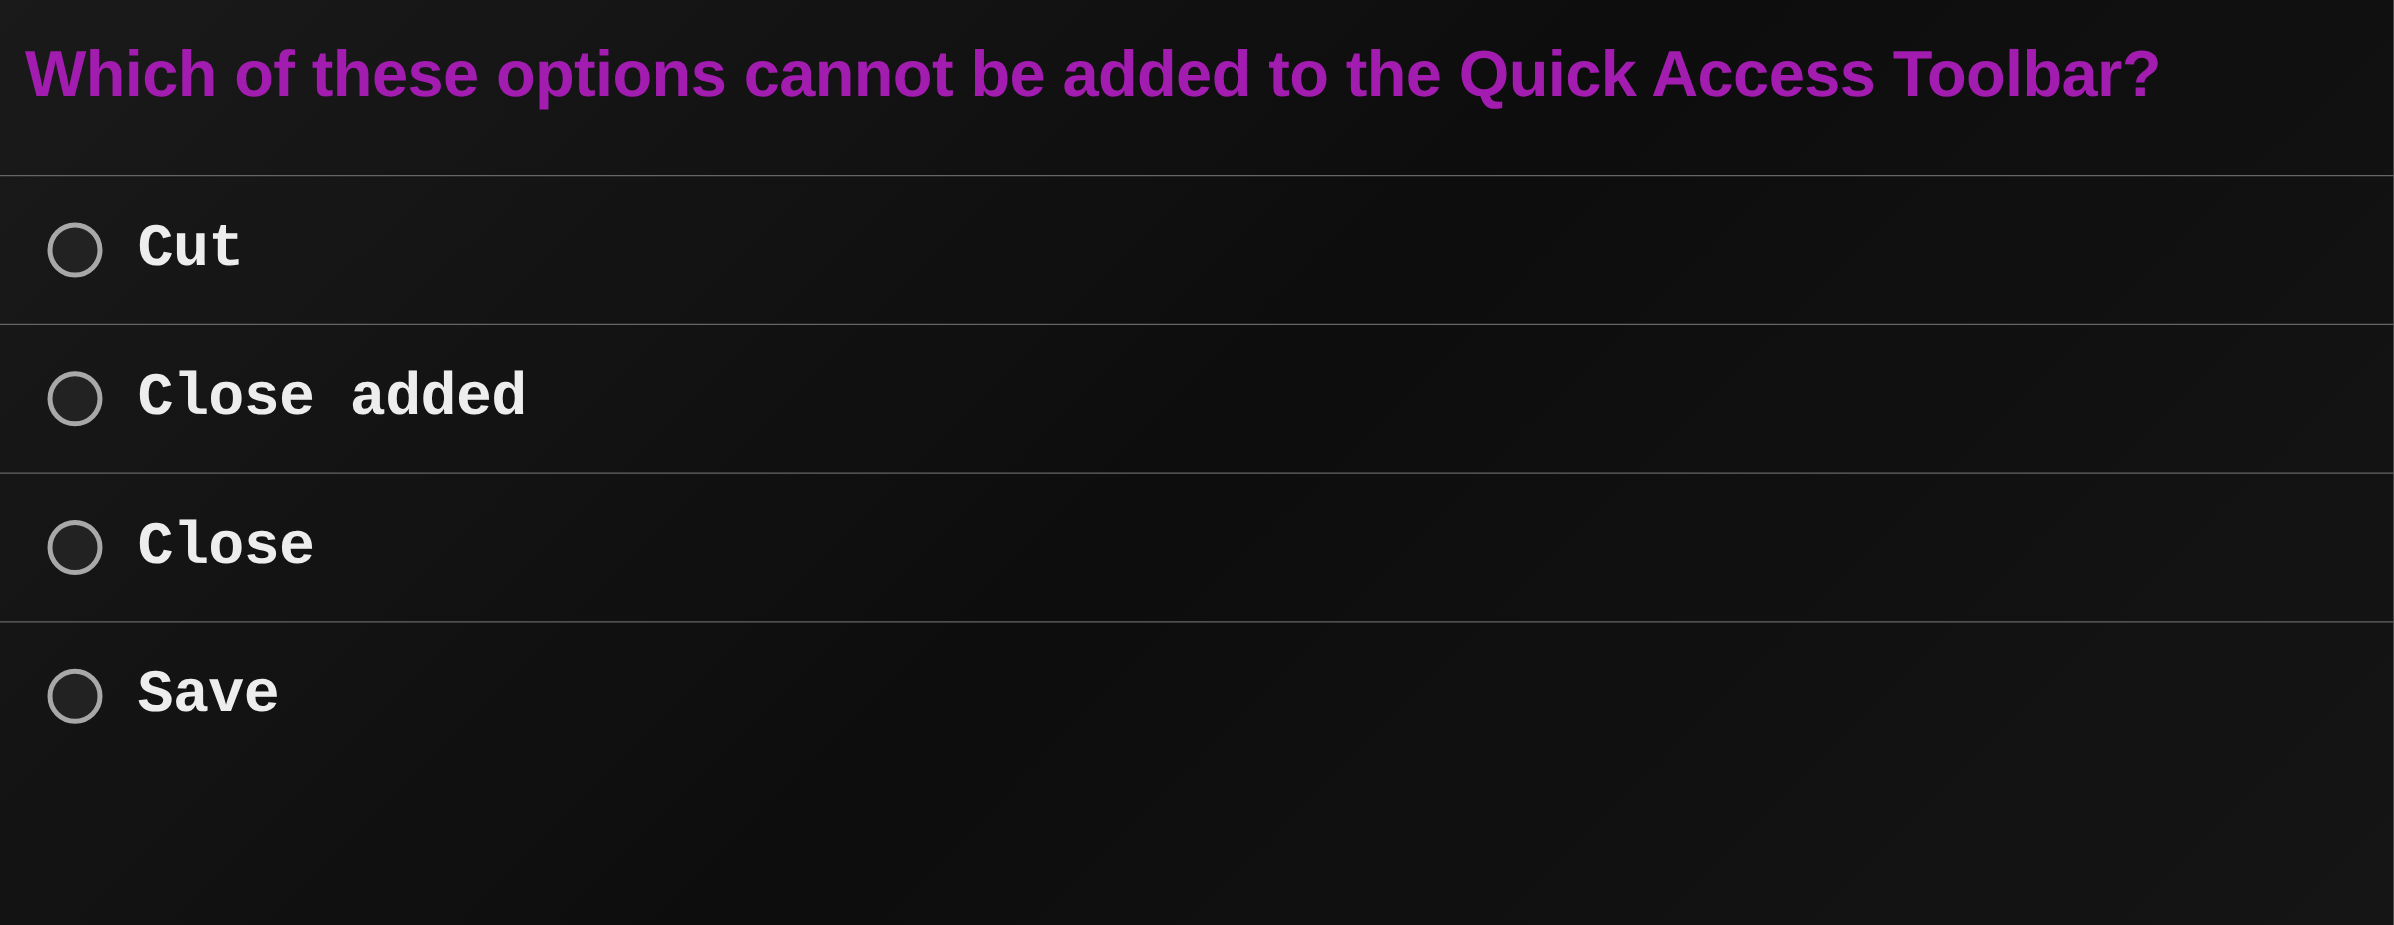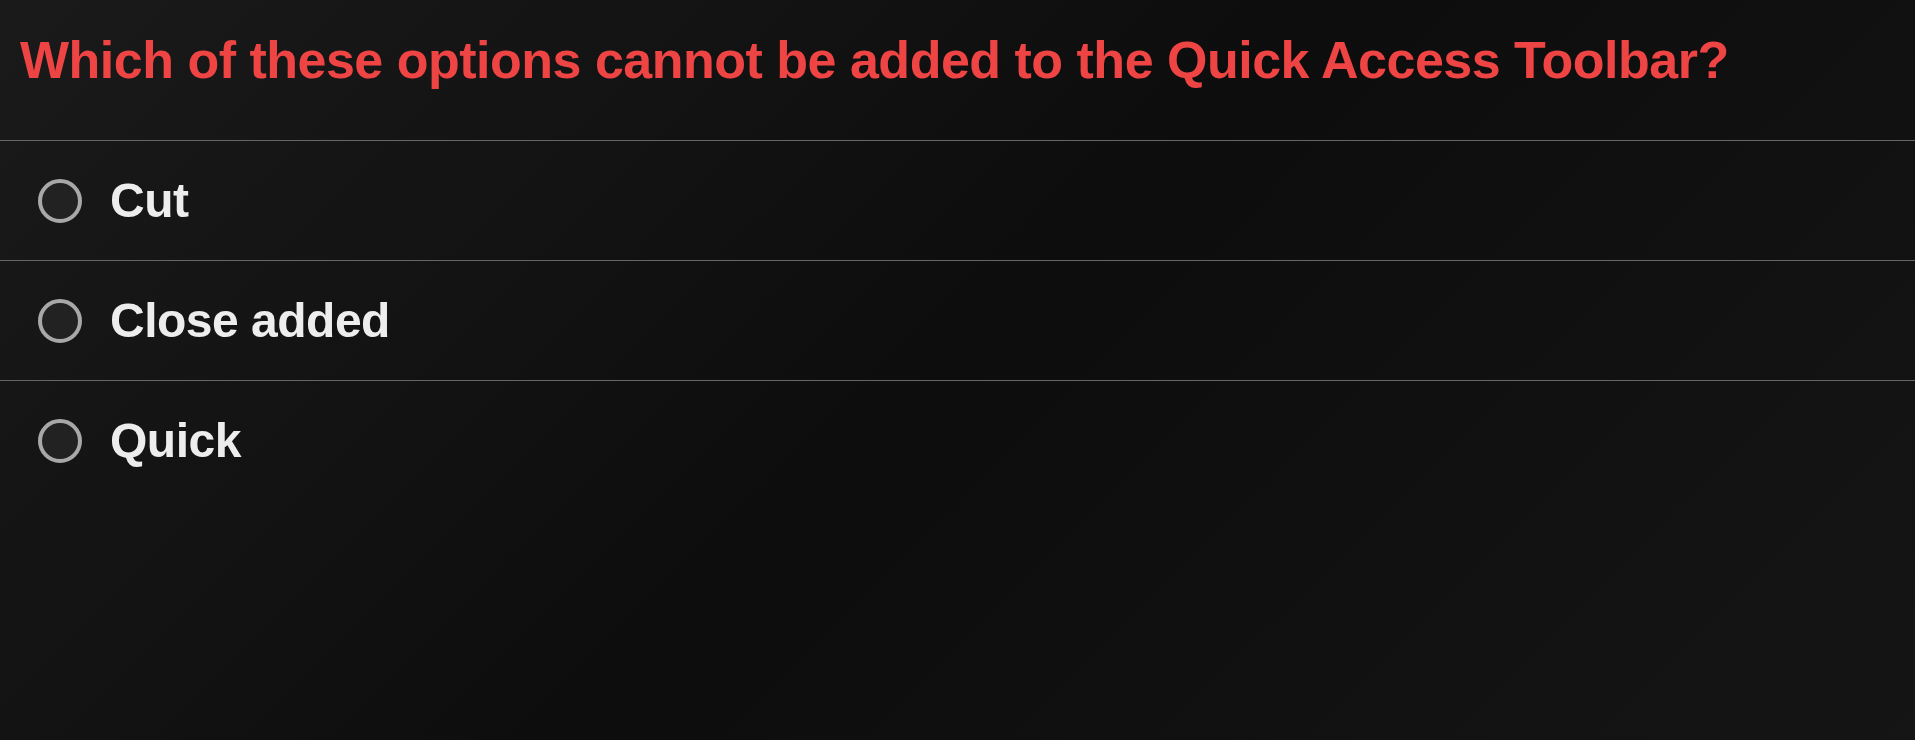--- a/index.html
+++ b/index.html
@@ -15,33 +15,34 @@
       color: #e8e8e8;
       overflow: hidden;
       padding-top: 20px;
     }
     .question-container {
       width: 100%;
     }
     .question-text {
       font-size: 52px;
       font-weight: 700;
-      color: #ef4444;
+      color: #a21caf;
       padding: 10px 20px 50px 20px;
       letter-spacing: -0.5px;
     }
     .options-list {
       width: 100%;
     }
     .option-row {
       display: flex;
       align-items: center;
       border-top: 1px solid #666;
       padding: 32px 20px 32px 38px;
       cursor: pointer;
+      font-family: Liberation Mono, monospace;
     }
     .radio-circle {
       width: 44px;
       height: 44px;
       border-radius: 50%;
       border: 4px solid #a8a8a8;
       background: #222;
       flex-shrink: 0;
       margin-right: 28px;
     }
@@ -61,16 +62,20 @@
     <div class="option-row">
       <span class="radio-circle"></span>
       <span class="option-label">Cut</span>
     </div>
     <div class="option-row">
       <span class="radio-circle"></span>
       <span class="option-label">Close added</span>
     </div>
     <div class="option-row">
       <span class="radio-circle"></span>
-      <span class="option-label">Quick</span>
+      <span class="option-label">Close</span>
+    </div>
+    <div class="option-row">
+      <span class="radio-circle"></span>
+      <span class="option-label">Save</span>
     </div>
   </div>
 </div>
 
 </body></html>

